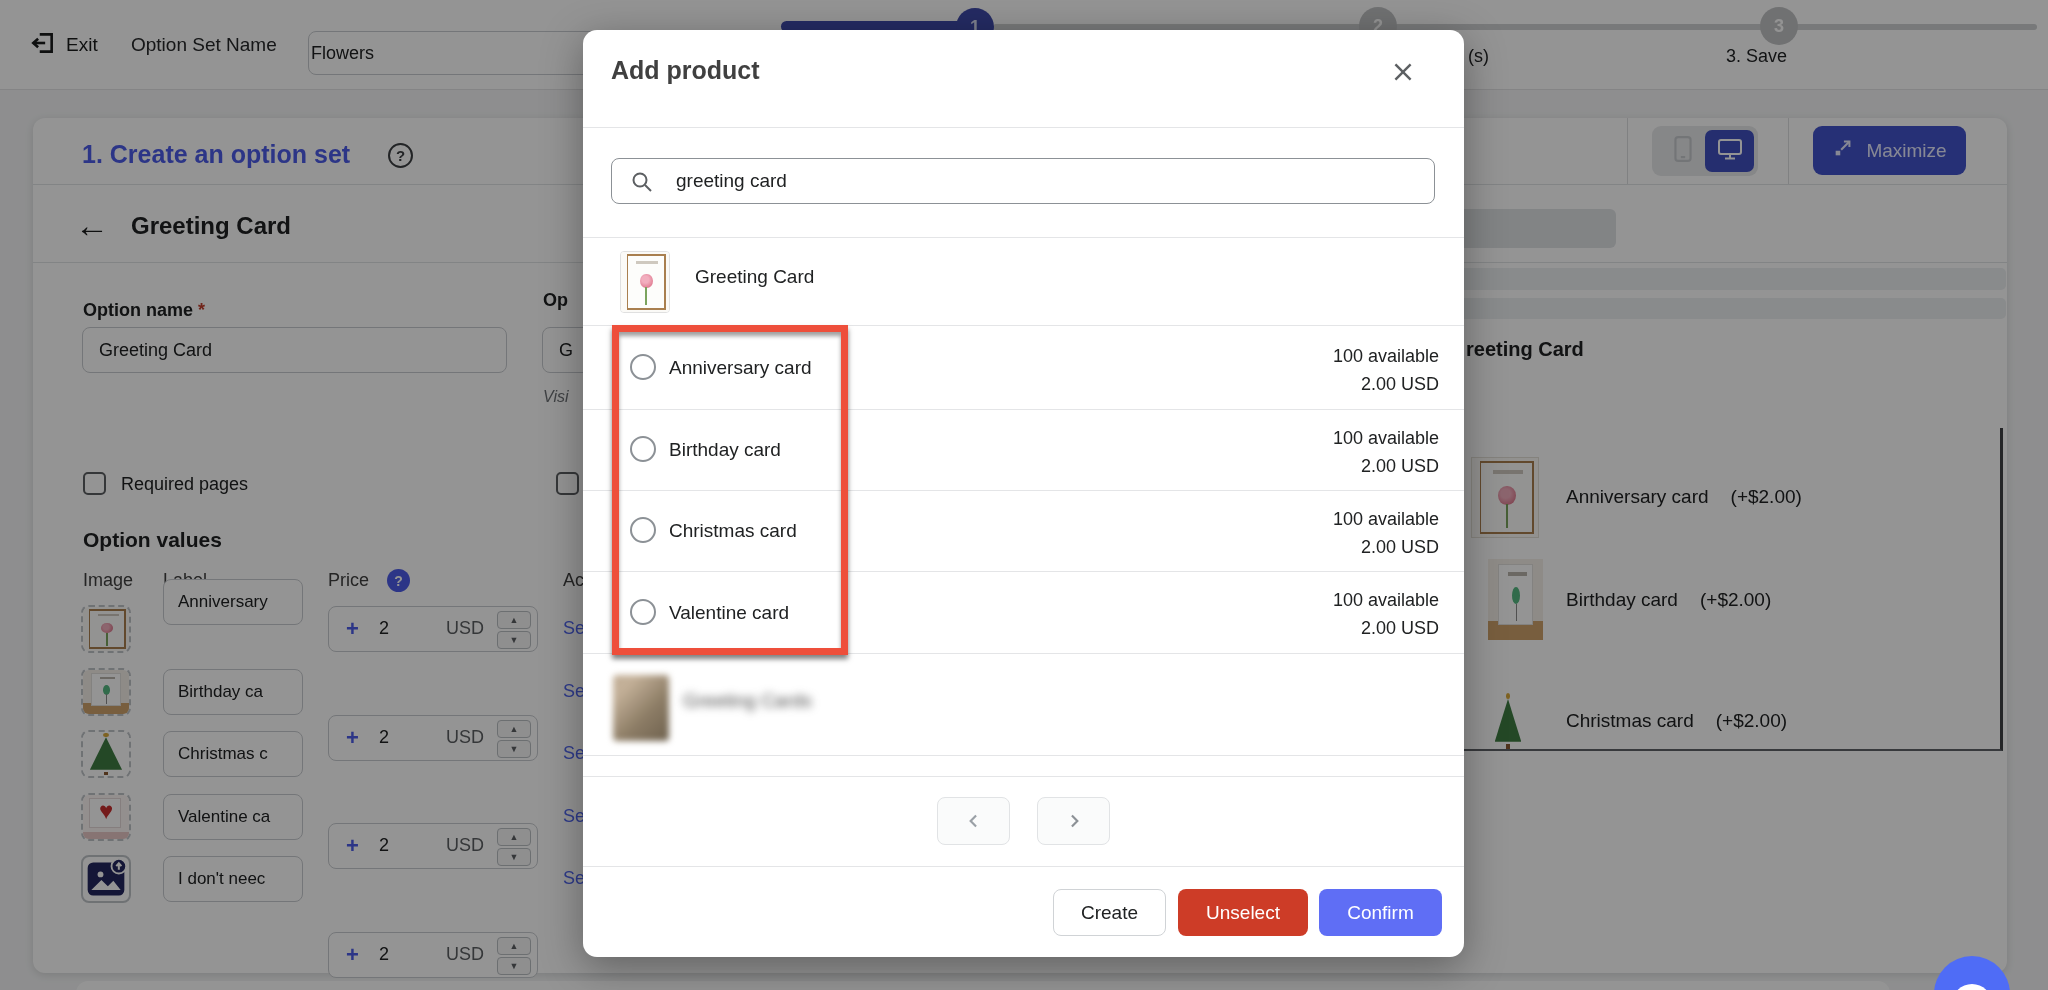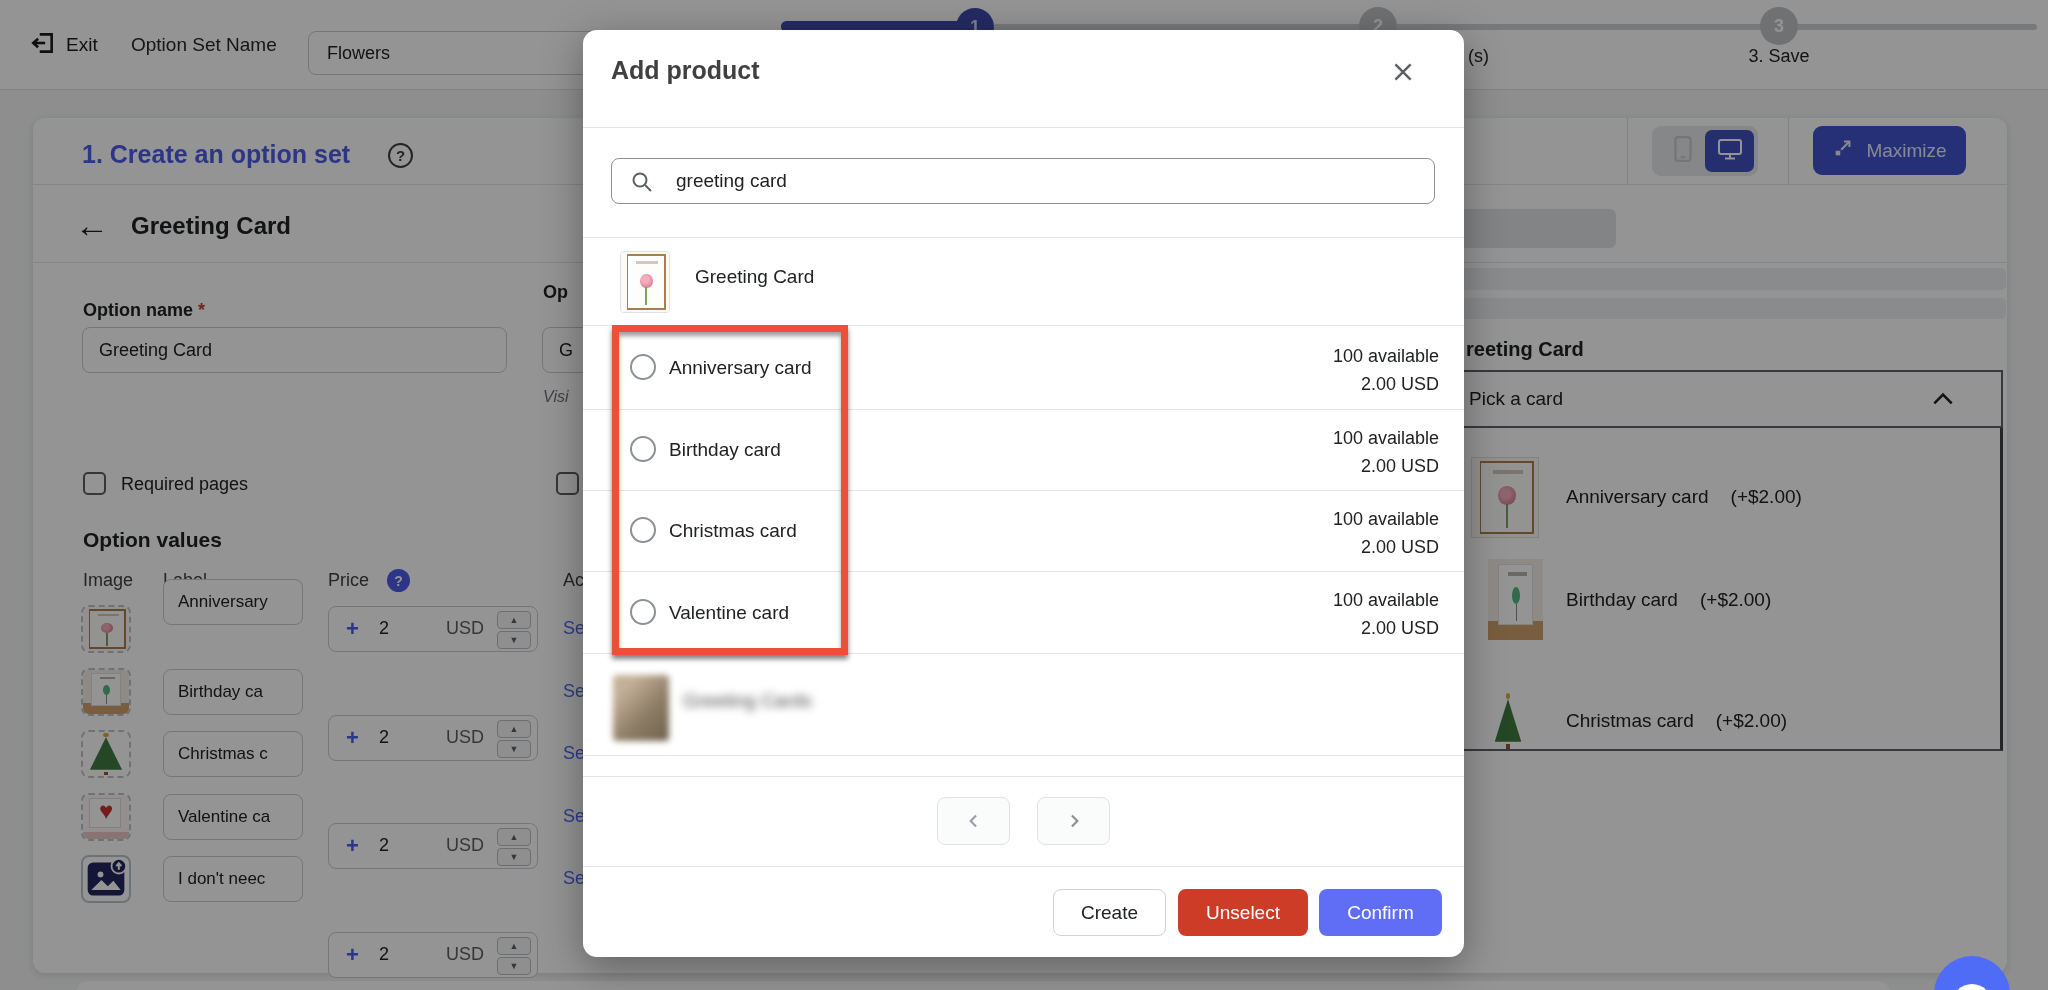--- a/index.html
+++ b/index.html
@@ -11,21 +11,21 @@
   .stage{position:relative;width:2048px;height:990px;overflow:hidden;background:#f4f5f6;}
   .abs{position:absolute;}
   .txt{color:#202223;}
   input{outline:none;}
 
   
   .topbar{left:0;top:0;width:2048px;height:90px;background:#fff;border-bottom:1px solid #e3e4e6;z-index:1;}
   .exit-wrap{left:30px;top:28px;height:34px;display:flex;align-items:center;gap:10px;cursor:pointer;}
   .exit-label{font-size:19px;color:#1a1c1d;}
   .osn-label{left:131px;top:34px;font-size:19px;color:#26282a;}
-  .osn-input{left:308px;top:31px;width:382px;height:44px;border:1px solid #c9ccd0;border-radius:8px;background:#fff;padding:0 18px;font-size:18px;color:#202223;}
+  .osn-input{left:308px;top:31px;width:382px;height:44px;border:1px solid #c9ccd0;border-radius:8px;background:#fff;padding:0 2px;font-size:18px;color:#202223;}
   .prog-seg{left:781px;top:21px;width:196px;height:11px;background:var(--accent-dark);border-radius:6px 0 0 6px;}
   .prog-line{left:993px;top:24px;width:1044px;height:6px;background:#cfd0d2;border-radius:3px;}
   .step-circle{width:38px;height:38px;border-radius:50%;display:flex;align-items:center;justify-content:center;font-size:18px;font-weight:bold;}
   .step-blue{background:var(--accent-dark);color:#d9def5;}
   .step-gray{background:#c2c3c5;color:#fdfdfd;}
   .step-label{font-size:18px;color:#1f2123;}
 
   
   .main-card{left:33px;top:118px;width:1974px;height:855px;background:#fff;border-radius:12px;
              box-shadow:0 2px 8px rgba(0,0,0,.12);z-index:1;}
@@ -156,21 +156,21 @@
     <div class="abs step-circle step-blue" style="left:956px;top:8px;">
       <span>1</span>
     </div>
     <div class="abs step-circle step-gray" style="left:1359px;top:7px;">
       <span>2</span>
     </div>
     <div class="abs step-circle step-gray" style="left:1760px;top:7px;">
       <span>3</span>
     </div>
     <div class="abs step-label" style="left:1468px;top:46px;">(s)</div>
-    <div class="abs step-label" style="left:1726px;top:46px;width:106px;text-align:center;">3. Save</div>
+    <div class="abs step-label" style="left:1726px;top:46px;width:106px;">3. Save</div>
   </div>
 
   <div class="abs main-card">
 
     <div class="abs section-title">1. Create an option set</div>
     <div class="abs help-circle">?</div>
     <div class="abs vdiv" style="left:1594px;"></div>
     <div class="abs vdiv" style="left:1755px;"></div>
 
     <div class="abs toggle-box"></div>
@@ -207,21 +207,21 @@
     <div class="abs back-arrow">←</div>
     <div class="abs back-title">Greeting Card</div>
     <div class="abs hdiv" style="top:144px;"></div>
 
     <div class="abs field-label" style="left:50px;top:182px;">
       <span>Option name</span>
       <span class="req-star">*</span>
     </div>
     <input class="abs form-input" style="left: 49px; top: 209px; width: 425px; height: 46px;" value="Greeting Card">
 
-    <div class="abs field-label" style="left:510px;top:164px;">Op</div>
+    <div class="abs field-label" style="left:510px;top:172px;">Op</div>
     <input class="abs form-input" style="left: 509px; top: 209px; width: 300px; height: 46px;" value="G">
     <div class="abs helper" style="left:510px;top:268px;width:200px;">Visi</div>
     <div class="abs checkbox" style="left:523px;top:354px;"></div>
 
     <div class="abs checkbox" style="left:50px;top:354px;"></div>
     <div class="abs cb-label" style="left:88px;top:356px;">Required pages</div>
 
     <div class="abs ov-title" style="left:50px;top:410px;">Option values</div>
     <div class="abs col-h" style="left:50px;top:452px;">Image</div>
     <div class="abs col-h" style="left:130px;top:452px;">Label</div>
@@ -320,28 +320,20 @@
     <input class="abs row-input" style="left: 130px; top: 738px;" value="I don't neec">
 
     <div class="abs act-link" style="left:530px;top:750px;">Se</div>
 
     <div class="abs skel" style="left:1200px;top:91px;width:383px;height:39px;"></div>
     <div class="abs skel-light" style="left:1200px;top:150px;width:773px;height:22px;"></div>
     <div class="abs skel-light" style="left:1200px;top:180px;width:773px;height:21px;"></div>
 
     <div class="abs pv-title" style="left:1433px;top:220px;">reeting Card</div>
 
-    <div class="abs pv-drop" style="left:1200px;top:252px;width:770px;height:58px;">
-      <span class="abs pv-drop-label" style="left:234px;top:16px;">Pick a card</span>
-      <span class="abs" style="left:695px;top:17px;">
-        <svg width="26" height="20" viewBox="0 0 24 18" fill="none" stroke="#202223" stroke-width="2.4">
-          <path d="M4 13 L12 5 L20 13"></path>
-        </svg>
-      </span>
-    </div>
 
     <div class="abs pv-list" style="left:1200px;top:310px;width:770px;height:323px;">
 
       <div class="abs" style="left:236px;top:29px;width:68px;height:81px;border:1px solid #e4e0d8;">
         <div class="art art-ann">
             <i class="frame"></i>
             <i class="txt"></i>
             <i class="rose"></i>
             <i class="stem"></i>
           </div>

